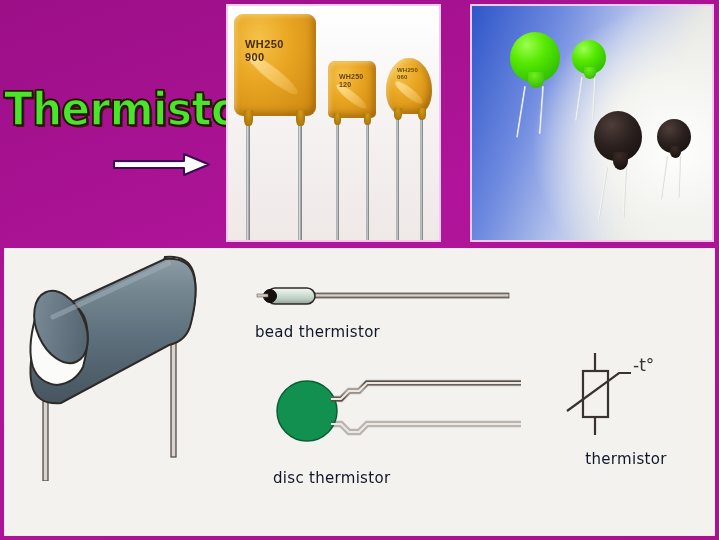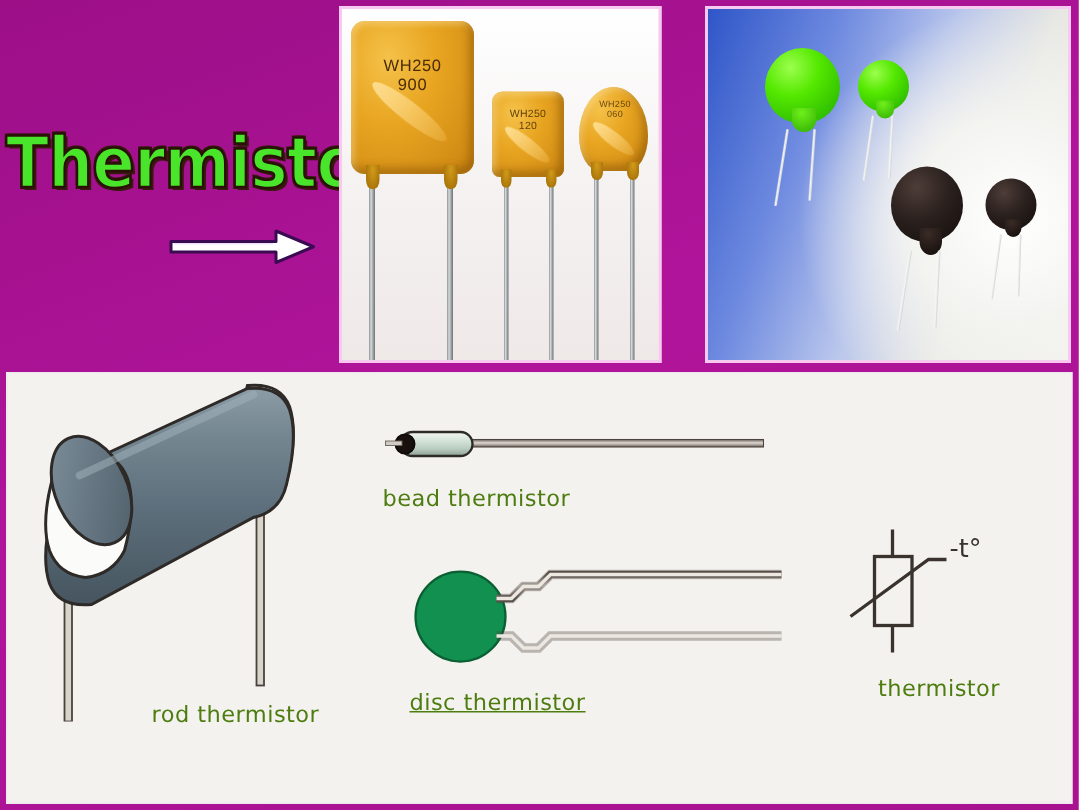--- a/index.html
+++ b/index.html
@@ -82,25 +82,25 @@
     filter:blur(0.4px);
   }
   .lead{
     position:absolute;
     background:linear-gradient(90deg,#8e9396 0%,#d7dadb 35%,#9aa0a2 70%,#6e7476 100%);
   }
   .ptc-label{
     position:absolute;
     color:#4a2c04;
     font-family:"Liberation Sans", sans-serif;
-    font-weight:normal;
-    text-align:center;
+    font-weight:bold;
     line-height:1.15;
     width:100%;
     pointer-events:none;
+    padding-left:11px;
   }
 
   
   .blob{position:absolute;}
   .blob .cap{
     position:absolute;left:0;top:0;border-radius:50% 50% 46% 46%/52% 52% 48% 48%;
   }
   .blob.green .cap{
     background:radial-gradient(circle at 34% 26%, #9bff4d 0%, #55e800 38%, #34c400 75%, #2aa800 100%);
   }
@@ -122,21 +122,21 @@
     background:#f4f2ef;
     box-sizing:border-box;
     border:1px solid #efe9ef;
     overflow:hidden;
   }
 
   .caption{
     position:absolute;
     font-family:"DejaVu Sans", sans-serif;
     font-size:15px;
-    color:#4d7c0f;
+    color:#0f172a;
     letter-spacing:.3px;
     white-space:nowrap;
   }
   .caption.two-line{line-height:1.35;white-space:normal;text-align:center;}
 
   
   .rod-wrap{position:absolute;left:8px;top:2px;width:250px;height:230px;}
 
   
   .bead-wrap{position:absolute;left:248px;top:36px;width:260px;height:40px;}
@@ -268,21 +268,20 @@
         <path d="M152 6 q22 -2 28 14 q6 18 -2 50 q-4 18 -22 22 q-18 2 -24 -14 Z" fill="#fbfbf9" stroke="#2e2a27" stroke-width="2"></path>
 
         <path d="M22 68 L152 8 q22 -2 28 14 q6 18 -2 50 q-4 18 -22 22 L48 152 q-22 2 -28 -14 q-6 -18 2 -48 q4 -18 22 -22 Z" fill="url(#rodBody)" stroke="#2e2a27" stroke-width="2"></path>
 
         <path d="M22 68 q8 -16 26 -18 q18 2 24 18 q6 18 -2 48 q-8 16 -26 18 q-18 -2 -24 -18 q-6 -18 2 -48 Z" fill="#fbfbf9" stroke="#2e2a27" stroke-width="2"></path>
 
         <ellipse cx="48" cy="76" rx="24" ry="38" transform="rotate(-24 48 76)" fill="url(#rodCap)" stroke="#2e2a27" stroke-width="2"></ellipse>
 
         <path d="M40 66 L156 12" stroke="#9fb0ba" stroke-width="5" opacity=".55" stroke-linecap="round"></path>
       </svg>
-      <div class="caption" style="left:88px;top:216px;">rod thermistor</div>
     </div>
 
     <div class="bead-wrap">
       <svg width="260" height="40" viewBox="0 0 260 40">
         <defs>
           <linearGradient id="beadGlass" x1="0" y1="0" x2="0" y2="1">
             <stop offset="0%" stop-color="#f4f6f3"></stop>
             <stop offset="35%" stop-color="#d6e4da"></stop>
             <stop offset="70%" stop-color="#b9ccc0"></stop>
             <stop offset="100%" stop-color="#8f9e94"></stop>
@@ -317,21 +316,21 @@
 
         <circle cx="32" cy="42" r="30" fill="#12904f" stroke="#0a5f33" stroke-width="1.5"></circle>
 
         <path d="M56 30 L66 30 L74 22 L84 22 L92 14 L246 14" fill="none" stroke="url(#discLead)" stroke-width="5"></path>
         <path d="M56 30 L66 30 L74 22 L84 22 L92 14 L246 14" fill="none" stroke="#4a423c" stroke-width="6.4" opacity=".35"></path>
         <path d="M56 30 L66 30 L74 22 L84 22 L92 14 L246 14" fill="none" stroke="#ece8e1" stroke-width="2.2"></path>
 
         <path d="M56 55 L66 55 L74 63 L84 63 L92 55 L246 55" fill="none" stroke="#4a423c" stroke-width="6.4" opacity=".35"></path>
         <path d="M56 55 L66 55 L74 63 L84 63 L92 55 L246 55" fill="none" stroke="#ece8e1" stroke-width="2.2"></path>
       </svg>
-      <div class="caption" style="left:-2px;top:90px;text-decoration:underline;">disc thermistor</div>
+      <div class="caption" style="left:-2px;top:100px;">disc thermistor</div>
     </div>
 
     <div class="sym-wrap">
       <svg width="130" height="100" viewBox="0 0 130 100">
         <g stroke="#3a332d" stroke-width="2.2" fill="none">
 
           <line x1="34" y1="4" x2="34" y2="22"></line>
 
           <rect x="22" y="22" width="25" height="46" fill="#f4f2ef"></rect>
 

